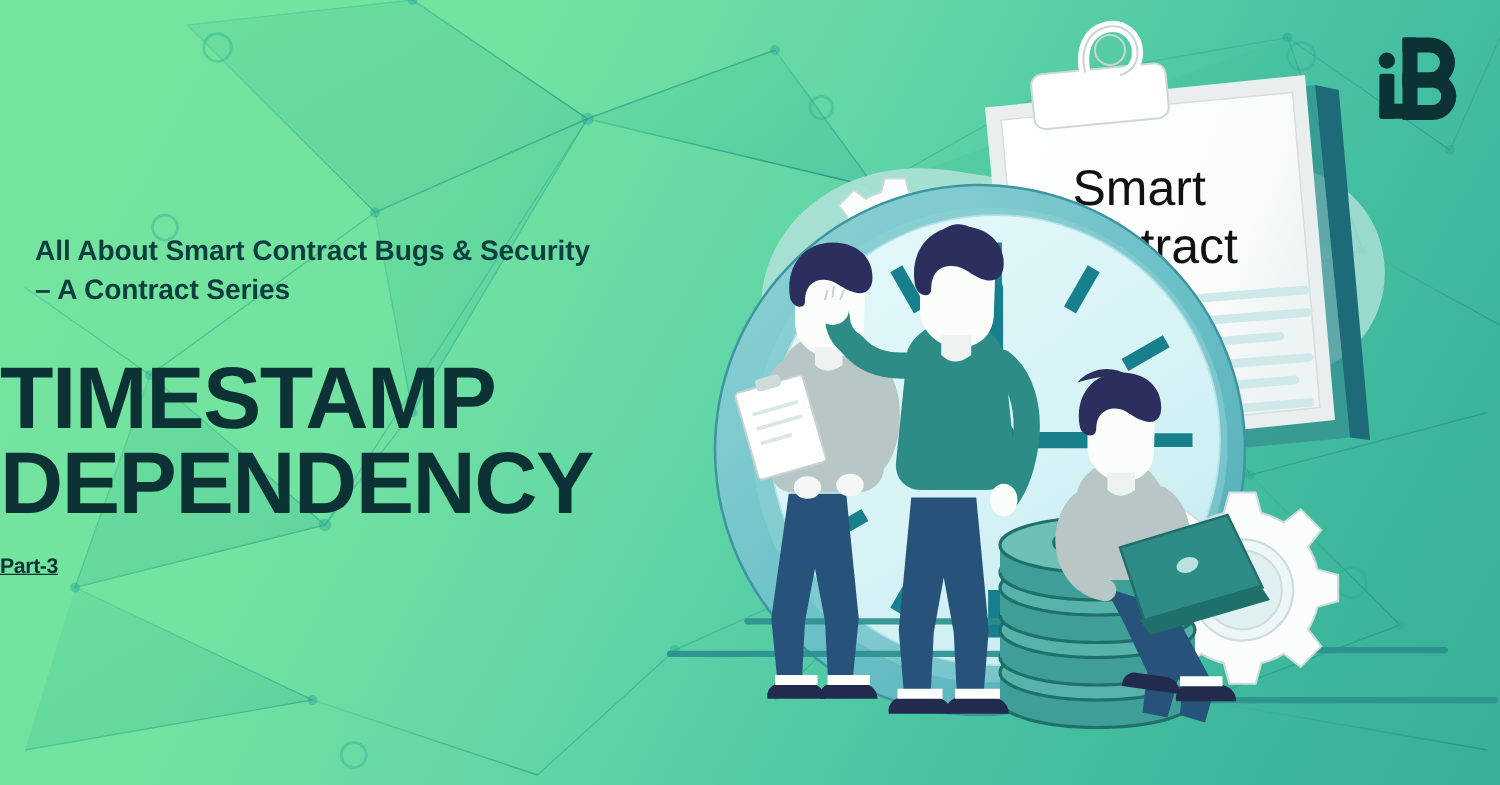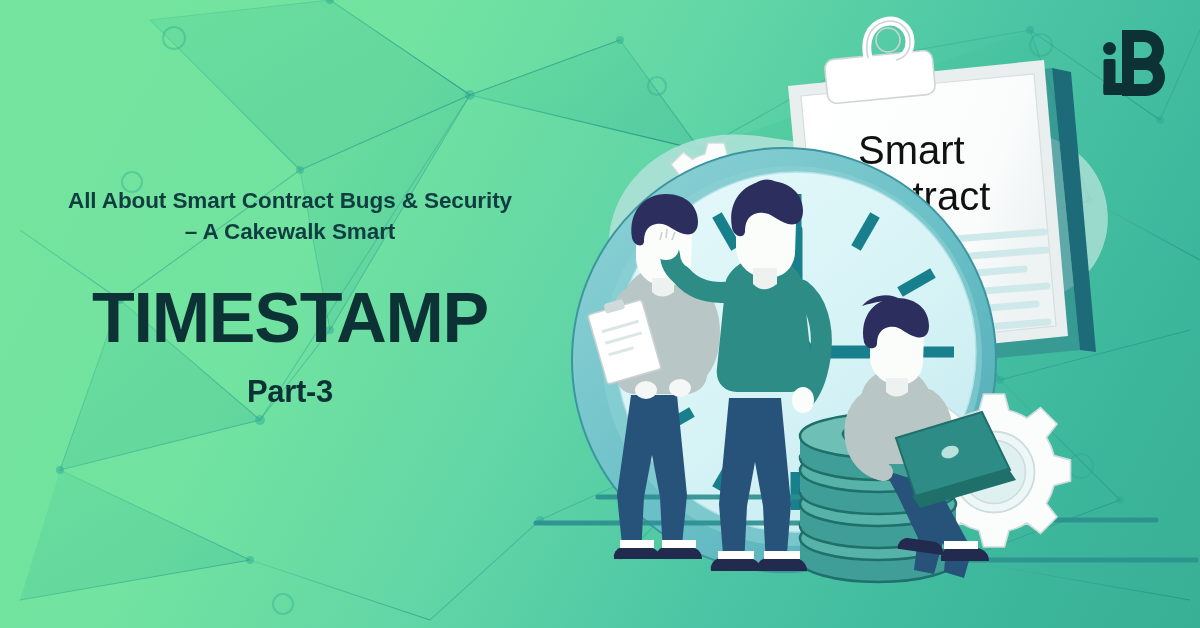--- a/index.html
+++ b/index.html
@@ -21,24 +21,24 @@
     position: absolute;
     inset: 0;
     width: 1200px;
     height: 628px;
     pointer-events: none;
   }
 
   
   .copy {
     position: absolute;
-    left: 12px;
+    left: 0;
     top: 186px;
     width: 556px;
-    text-align: center;
+    text-align: left;
     z-index: 6;
   }
   .kicker {
     color: #0f3d40;
     font-size: 22.5px;
     font-weight: 700;
     line-height: 1.37;
     letter-spacing: -0.1px;
     margin: 0 28px;
   }
@@ -47,24 +47,25 @@
     font-size: 70px;
     font-weight: 800;
     line-height: 0.98;
     letter-spacing: -1.2px;
     margin: 36px 0 0 0;
     text-transform: uppercase;
   }
   .headline .l2 { display: block; }
   .partno {
     color: #0c3236;
-    font-size: 31px;
+    font-size: 17px;
     font-weight: 800;
     letter-spacing: -0.3px;
     margin-top: 22px;
+    text-decoration: underline;
   }
 
   
   .logo {
     position: absolute;
     right: 26px;
     top: 24px;
     z-index: 9;
   }
 
@@ -169,24 +170,25 @@
         <path d="M26 6 h22 a20 20 0 0 1 0 40 h-22 a0 0 0 0 1 0 0 v-12 h22 a8 8 0 0 0 0-16 h-22 Z"></path>
         <path d="M26 34 h24 a19 19 0 0 1 0 38 h-24 v-12 h24 a7 7 0 0 0 0-14 h-24 Z"></path>
         <rect x="26" y="6" width="12" height="66" rx="2"></rect>
       </g>
     </svg>
   </div>
 
   <div class="copy">
     <div class="kicker">
       <span>All About Smart Contract Bugs &amp; Security</span><br>
-      <span>– A Cakewalk Smart</span>
+      <span>– A Contract Series</span>
     </div>
     <h1 class="headline">
       <span>TIMESTAMP</span>
+      <span class="l2">DEPENDENCY</span>
     </h1>
     <div class="partno">Part-3</div>
   </div>
 
   <svg class="art" viewBox="0 0 704 628">
     <defs>
       <linearGradient id="faceg" x1="0.2" y1="0" x2="0.9" y2="1">
         <stop offset="0%" stop-color="#e3f8fa"></stop>
         <stop offset="60%" stop-color="#d4f2f5"></stop>
         <stop offset="100%" stop-color="#c2e9ee"></stop>

